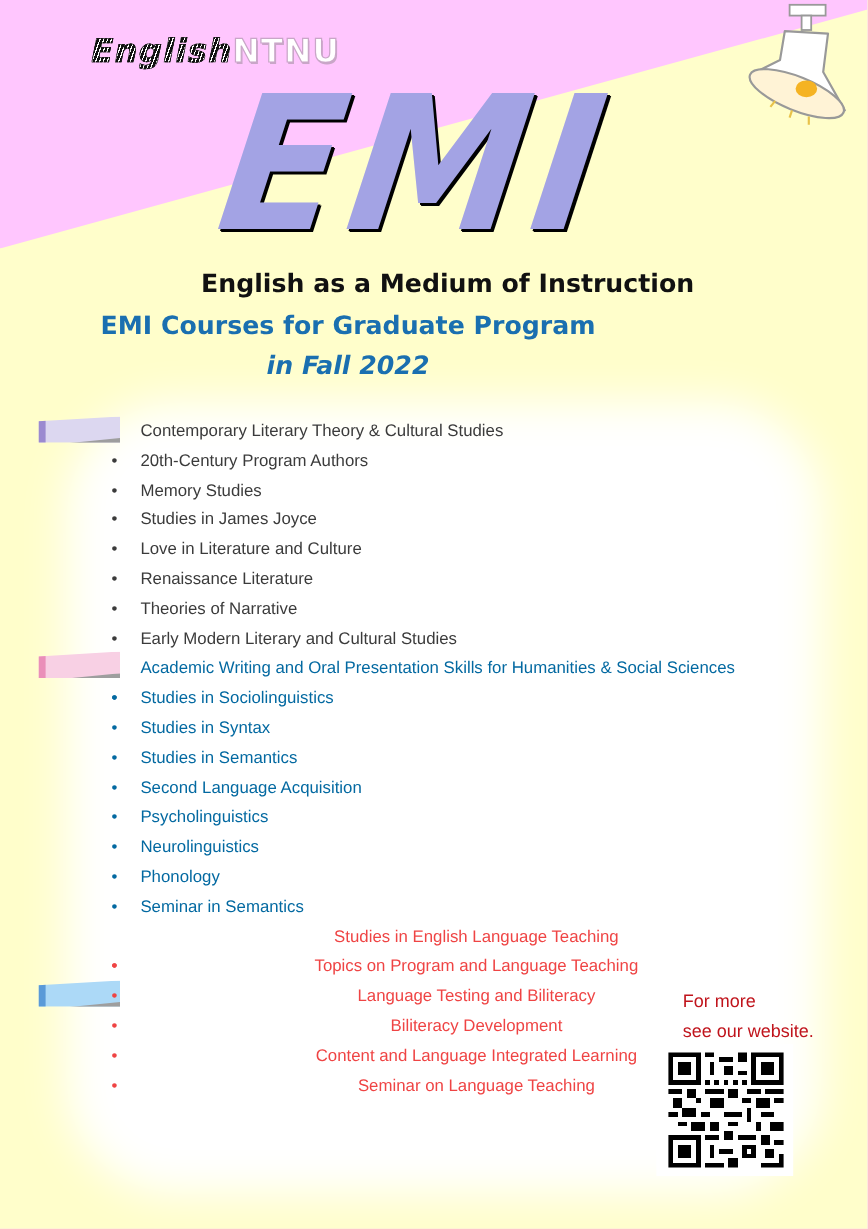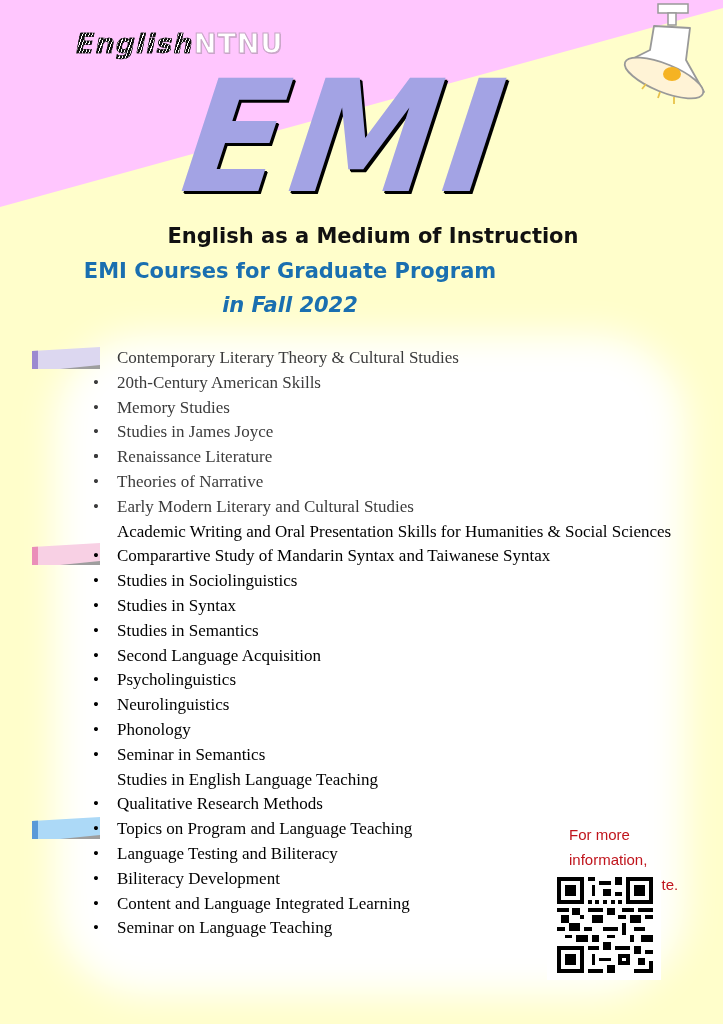--- a/index.html
+++ b/index.html
@@ -40,28 +40,28 @@
     font-size: 21px; font-weight: bold; color: #111;
   }
   .heading {
     position: absolute; left: 0; width: 580px; text-align: center;
     font-size: 21px; font-weight: bold; color: #1a6fb0; line-height: 30px;
   }
   .heading.l1 { top: 256px; }
   .heading.l2 { top: 290px; font-style: italic; }
   .courses {
     position: absolute; left: 117px; top: 346px; width: 560px;
-    font-family: Liberation Serif, serif; font-size: 17px; line-height: 24.8px;
+    font-family: Liberation Sans, sans-serif; font-size: 14px; line-height: 24.8px;
   }
   .course { position: relative; white-space: nowrap; }
   .course.wrap { white-space: normal; }
   .course .bullet { position: absolute; left: -24px; top: 0; }
   .course.lit { color: #3b3b3b; }
-  .course.ling { color: #000000; }
-  .course.tesol { color: #000000; }
+  .course.ling { color: #0369a1; }
+  .course.tesol { color: #ef4444; text-align: center; }
   .tab {
     position: absolute; left: 32px; width: 68px; height: 22px;
     clip-path: polygon(0 4px, 100% 0, 100% 100%, 0 100%);
   }
   .tab::before { content: ""; position: absolute; left: 0; top: 0; width: 6px; height: 100%; }
   .tab::after { content: ""; position: absolute; right: 0; bottom: -2px; width: 60px; height: 6px; background: #9e9e9e;
     clip-path: polygon(0 100%, 100% 0, 100% 100%); }
   .tab.purple { top: 347px; background: #dcd7f0; }
   .tab.purple::before { background: #9b8ad0; }
   .tab.pink { top: 543px; background: #f8d0e4; }
@@ -103,51 +103,50 @@
 <div class="subtitle">English as a Medium of Instruction</div>
 <div class="heading l1">EMI Courses for Graduate Program</div>
 <div class="heading l2">in Fall 2022</div>
 
 <div class="tab purple"></div>
 <div class="tab pink"></div>
 <div class="tab blue"></div>
 
 <div class="courses">
   <div class="course lit"><span>Contemporary Literary Theory &amp; Cultural Studies</span></div>
-  <div class="course lit"><span class="bullet">•</span><span>20th-Century American Skills</span></div>
+  <div class="course lit"><span class="bullet">•</span><span>20th-Century Program Authors</span></div>
   <div class="course lit"><span class="bullet">•</span><span>Memory Studies</span></div>
   <div class="course lit"><span class="bullet">•</span><span>Studies in James Joyce</span></div>
-  <div class="course lit"><span class="bullet">•</span></div>
+  <div class="course lit"><span class="bullet">•</span><span>Love in Literature and Culture</span></div>
   <div class="course lit"><span class="bullet">•</span><span>Renaissance Literature</span></div>
   <div class="course lit"><span class="bullet">•</span><span>Theories of Narrative</span></div>
   <div class="course lit"><span class="bullet">•</span><span>Early Modern Literary and Cultural Studies</span></div>
 
   <div class="course ling wrap"><span>Academic Writing and Oral Presentation Skills for Humanities &amp; Social Sciences</span></div>
-  <div class="course ling"><span class="bullet">•</span><span>Comparartive Study of Mandarin Syntax and Taiwanese Syntax</span></div>
+  <div class="course ling"><span class="bullet">•</span></div>
   <div class="course ling"><span class="bullet">•</span><span>Studies in Sociolinguistics</span></div>
   <div class="course ling"><span class="bullet">•</span><span>Studies in Syntax</span></div>
   <div class="course ling"><span class="bullet">•</span><span>Studies in Semantics</span></div>
   <div class="course ling"><span class="bullet">•</span><span>Second Language Acquisition</span></div>
   <div class="course ling"><span class="bullet">•</span><span>Psycholinguistics</span></div>
   <div class="course ling"><span class="bullet">•</span><span>Neurolinguistics</span></div>
   <div class="course ling"><span class="bullet">•</span><span>Phonology</span></div>
   <div class="course ling"><span class="bullet">•</span><span>Seminar in Semantics</span></div>
 
   <div class="course tesol"><span>Studies in English Language Teaching</span></div>
-  <div class="course tesol"><span class="bullet">•</span><span>Qualitative Research Methods</span></div>
+  <div class="course tesol"><span class="bullet">•</span></div>
   <div class="course tesol"><span class="bullet">•</span><span>Topics on Program and Language Teaching</span></div>
   <div class="course tesol"><span class="bullet">•</span><span>Language Testing and Biliteracy</span></div>
   <div class="course tesol"><span class="bullet">•</span><span>Biliteracy Development</span></div>
   <div class="course tesol"><span class="bullet">•</span><span>Content and Language Integrated Learning</span></div>
   <div class="course tesol"><span class="bullet">•</span><span>Seminar on Language Teaching</span></div>
 </div>
 
 <div class="more-info">
   <div>For more</div>
-  <div>information,</div>
   <div>see our website.</div>
 </div>
 
 <div class="qr-box">
   <svg class="qr" viewBox="0 0 25 25" shape-rendering="crispEdges">
     <rect width="25" height="25" fill="#fff"></rect>
     <g fill="#000">
       <path d="M0 0h7v7H0zM1 1v5h5V1zM2 2h3v3H2z" fill-rule="evenodd"></path>
       <path d="M18 0h7v7h-7zM19 1v5h5V1zM20 2h3v3h-3z" fill-rule="evenodd"></path>
       <path d="M0 18h7v7H0zM1 19v5h5v-5zM2 20h3v3H2z" fill-rule="evenodd"></path>

